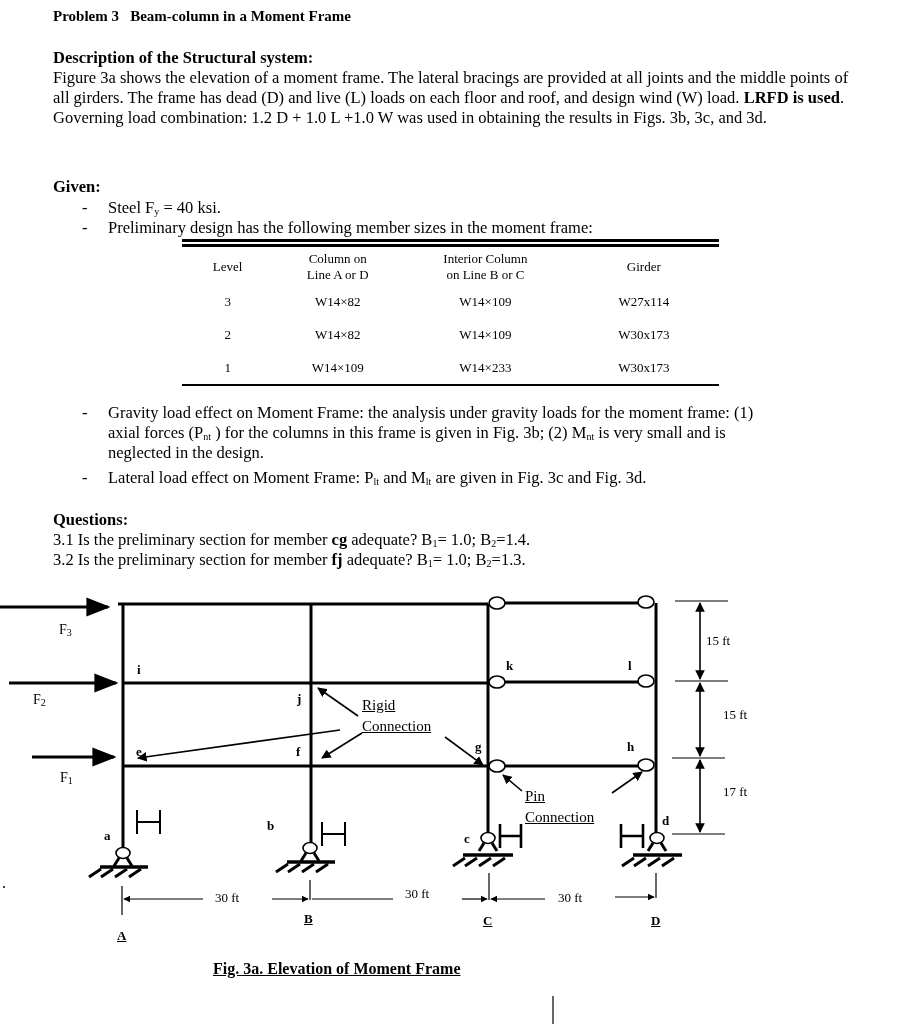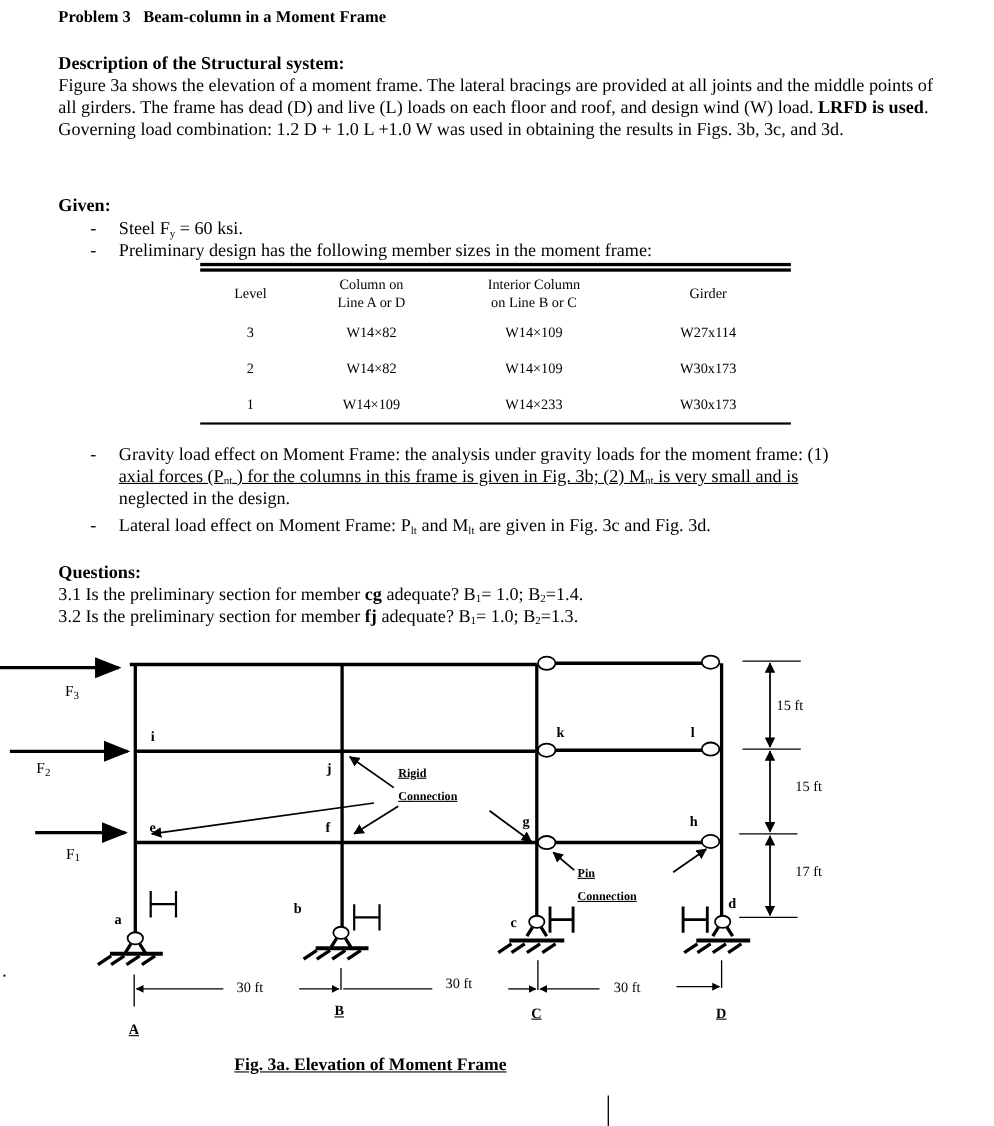--- a/index.html
+++ b/index.html
@@ -20,36 +20,36 @@
   .rule-double { border-top: 3px solid #000; height: 0; }
   .rule-double2 { border-top: 3px solid #000; margin-top: 2px; height: 0; }
   .rule-bottom { border-top: 2.5px solid #000; }
   table.sizes { width: 100%; border-collapse: collapse; font-size: 13px; }
   table.sizes th { font-weight: normal; text-align: center; line-height: 16px; padding: 4px 0 2px 0; }
   table.sizes td { text-align: center; height: 31px; }
   .q-head { left: 53px; top: 510px; }
   .q-line { left: 53px; font-size: 16.5px; line-height: 20px; white-space: nowrap; font-family: Liberation Serif, serif; }
   .lbl { position: absolute; font-size: 13px; font-weight: bold; }
   .lbl-n { position: absolute; font-size: 13px; }
-  .lbl-big { position: absolute; font-size: 11px; font-weight: bold; text-decoration: underline; }
+  .lbl-big { position: absolute; font-size: 15px; font-weight: normal; text-decoration: underline; }
   .caption { left: 213px; top: 960px; font-size: 16px; font-weight: bold; text-decoration: underline; }
   svg { position: absolute; left: 0; top: 0; }
 </style>
 </head>
 <body>
 
 <div class="abs title">Problem 3   Beam-column in a Moment Frame</div>
 
 <div class="abs sec-head desc-head">Description of the Structural system:</div>
 <div class="abs para desc-body"><span>Figure 3a shows the elevation of a moment frame. The lateral bracings are provided at all joints and the middle points of all girders. The frame has dead (D) and live (L) loads on each floor and roof, and design wind (W) load. </span><b>LRFD is used</b><span>.  Governing load combination: 1.2 D + 1.0 L +1.0 W was used in obtaining the results in Figs. 3b, 3c, and 3d.</span></div>
 
 <div class="abs sec-head given-head">Given:</div>
 <div class="abs bullet" style="left:82px; top:198px; width:780px; height:20px;">
   <span class="dash">-</span>
-  <span class="txt"><span>Steel F</span><sub>y</sub><span> = 60 ksi.</span></span>
+  <span class="txt"><span>Steel F</span><sub>y</sub><span> = 40 ksi.</span></span>
 </div>
 <div class="abs bullet" style="left:82px; top:218px; width:780px; height:20px;">
   <span class="dash">-</span>
   <span class="txt">Preliminary design has the following member sizes in the moment frame:</span>
 </div>
 
 <div class="abs tbl-wrap">
   <div class="rule-double"></div>
   <div class="rule-double2"></div>
   <table class="sizes">
@@ -83,21 +83,21 @@
         <td>W30x173</td>
       </tr>
     </tbody>
   </table>
   <div class="rule-bottom"></div>
 </div>
 
 <div class="abs bullet" style="left:82px; top:403px; width:800px; height:60px;">
   <span class="dash">-</span>
   <span class="txt" style="white-space:nowrap;">Gravity load effect on Moment Frame: the analysis under gravity loads for the moment frame: (1)</span>
-  <span class="txt" style="top:20px; white-space:nowrap;text-decoration:underline;"><span>axial forces (P</span><sub>nt</sub><span> ) for the columns in this frame is given in Fig. 3b; (2)  M</span><sub>nt</sub><span> is very small and is</span></span>
+  <span class="txt" style="top:20px; white-space:nowrap;"><span>axial forces (P</span><sub>nt</sub><span> ) for the columns in this frame is given in Fig. 3b; (2)  M</span><sub>nt</sub><span> is very small and is</span></span>
   <span class="txt" style="top:40px;">neglected in the design.</span>
 </div>
 <div class="abs bullet" style="left:82px; top:468px; width:800px; height:20px;">
   <span class="dash">-</span>
   <span class="txt" style="white-space:nowrap;"><span>Lateral load effect on Moment Frame:  P</span><sub>lt</sub><span> and M</span><sub>lt</sub><span> are given in Fig. 3c and Fig. 3d.</span></span>
 </div>
 
 <div class="abs sec-head q-head">Questions:</div>
 <div class="abs q-line" style="top:530px;"><span>3.1 Is the preliminary section for member </span><b>cg</b><span> adequate? B</span><sub>1</sub><span>= 1.0; B</span><sub>2</sub><span>=1.4.</span></div>
 <div class="abs q-line" style="top:550px;"><span>3.2 Is the preliminary section for member </span><b>fj</b><span> adequate? B</span><sub>1</sub><span>= 1.0; B</span><sub>2</sub><span>=1.3.</span></div>

